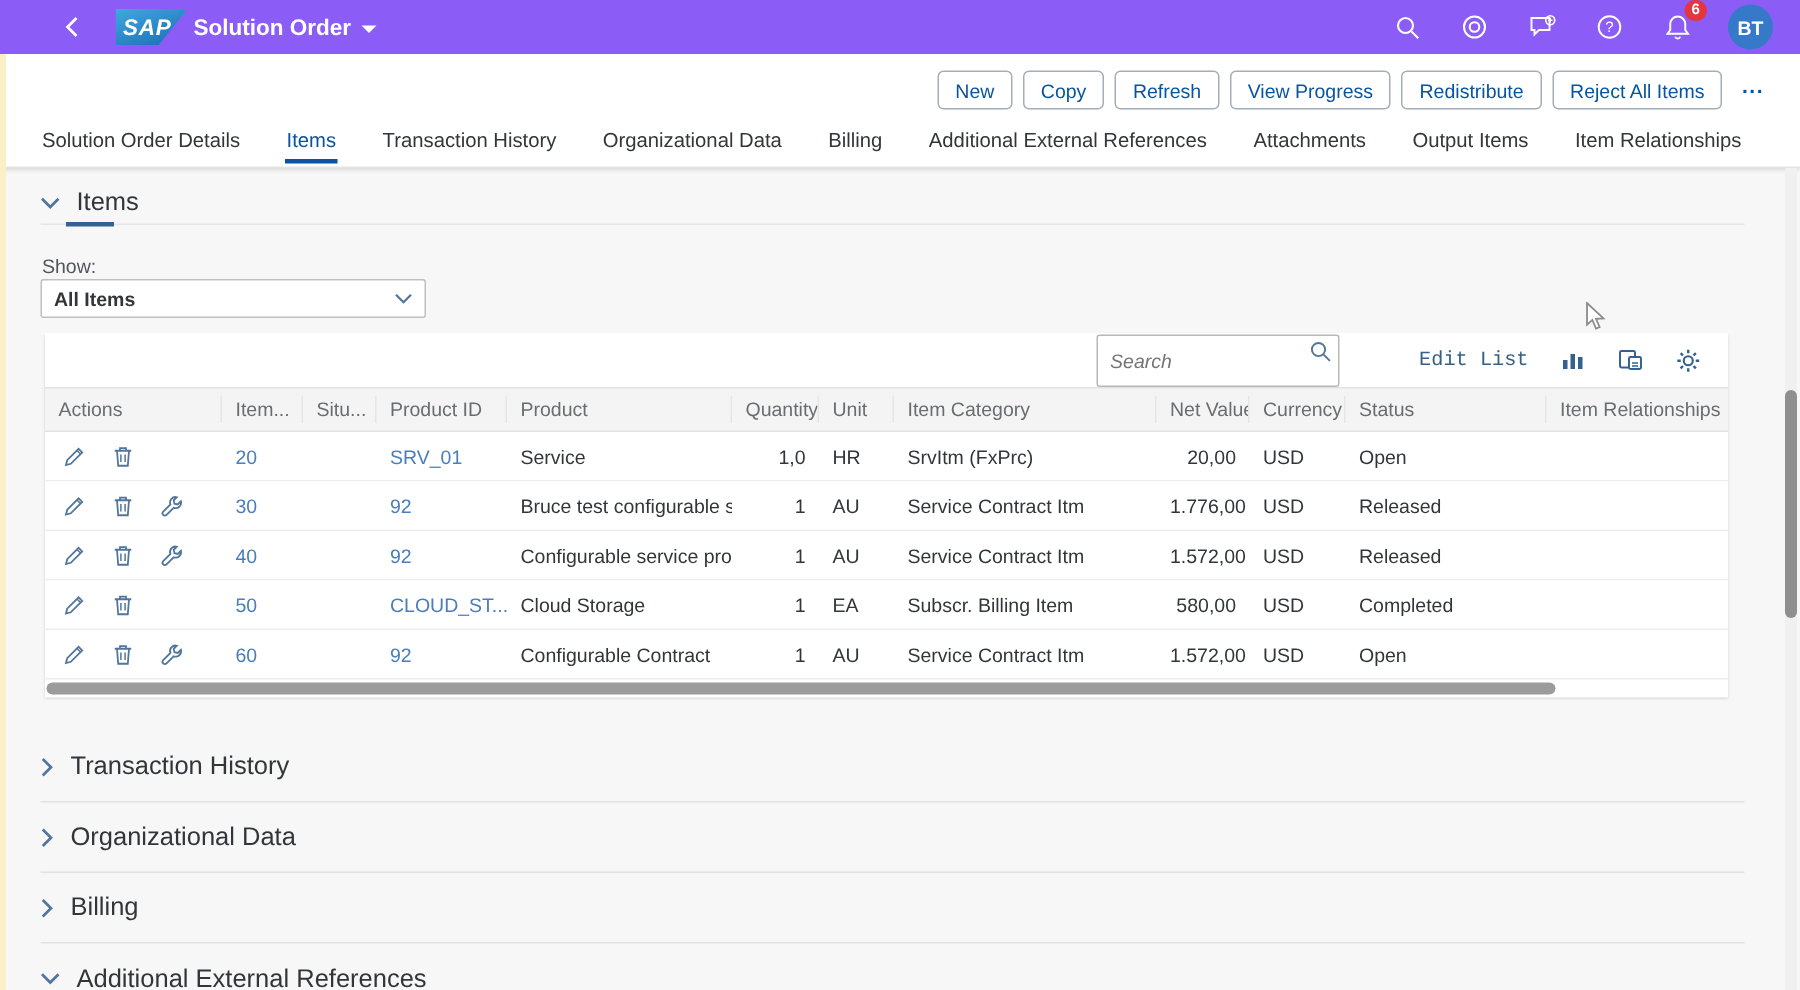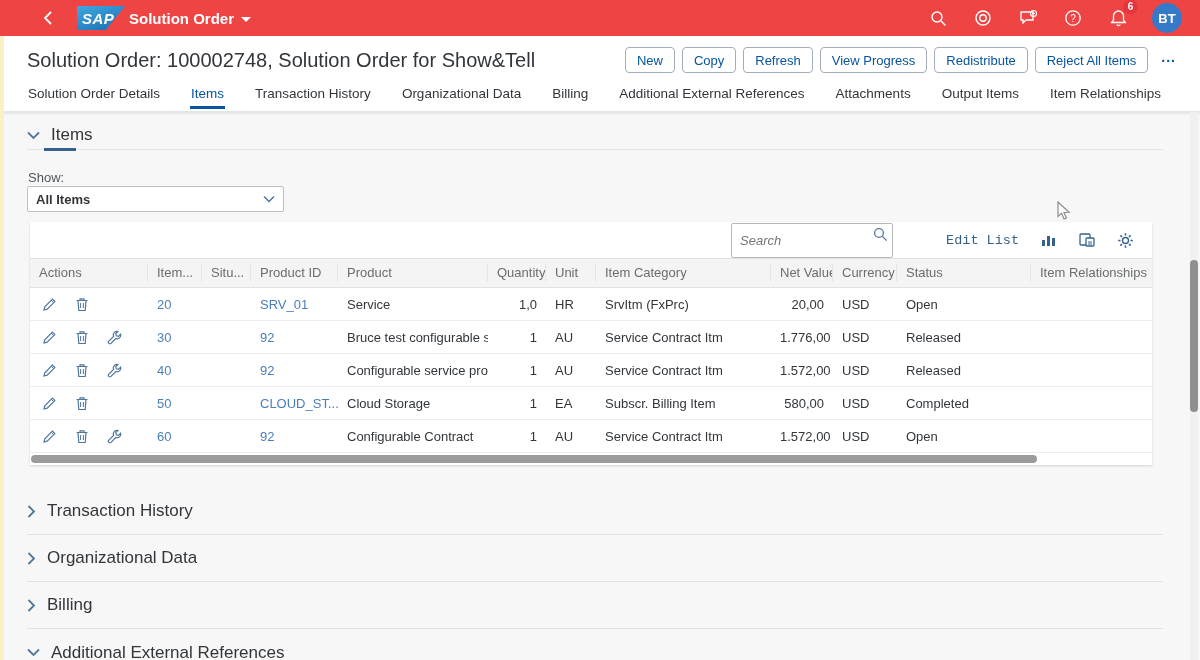--- a/index.html
+++ b/index.html
@@ -1,20 +1,20 @@
 <!DOCTYPE html>
 <html><head>
 <meta charset="utf-8">
 <style>
   * { box-sizing: border-box; margin: 0; padding: 0; }
   html,body { width:1200px; height:660px; overflow:hidden; }
   body { font-family:"Liberation Sans", sans-serif; background:#f7f7f7; position:relative; color:#32363a; }
 
   
-  .shell { position:absolute; top:0; left:0; right:0; height:36px; background:#ef4444; display:flex; align-items:center; z-index:30; }
+  .shell { position:absolute; top:0; left:0; right:0; height:36px; background:#8b5cf6; display:flex; align-items:center; z-index:30; }
   .shell-back { color:#fff; font-size:20px; line-height:1; margin-left:42px; cursor:pointer; background:none; border:none; display:flex; align-items:center; }
   .sap-logo { width:48px; height:24px; margin-left:24px; background:linear-gradient(160deg,#3fa9e0 0%,#1a6cb2 100%); clip-path:polygon(0 0,100% 0,60% 100%,0 100%); display:flex; align-items:center; padding-left:5px; }
   .sap-logo span { color:#fff; font-weight:bold; font-style:italic; font-size:15px; letter-spacing:.5px; }
   .shell-title { color:#fff; font-size:15px; font-weight:700; margin-left:4px; display:flex; align-items:center; gap:7px; cursor:pointer; }
   .shell-title .caret { width:0; height:0; border-left:5px solid transparent; border-right:5px solid transparent; border-top:5px solid #fff; margin-top:2px; }
   .shell-right { margin-left:auto; display:flex; align-items:center; gap:23px; margin-right:18px; }
   .shell-icon { position:relative; display:flex; align-items:center; justify-content:center; width:22px; height:22px; cursor:pointer; color:#fff; background:none; border:none; }
   .badge { position:absolute; top:-7px; right:-9px; background:#e5353e; color:#fff; font-size:10px; line-height:14px; min-width:15px; padding:0 3px; border-radius:8px; text-align:center; font-weight:bold; }
   .avatar { width:30px; height:30px; border-radius:50%; background:#3579c8; color:#fff; font-size:13px; font-weight:bold; display:flex; align-items:center; justify-content:center; cursor:pointer; border:none; }
 
@@ -131,21 +131,20 @@
           <path d="M6.8 15.5 a1.8 1.8 0 0 0 3.4 0" fill="none" stroke="#fff" stroke-width="1.2"></path>
         </svg>
       <span class="badge">6</span>
     </button>
     <button class="avatar">BT</button>
   </div>
 </div>
 
 <div class="page-header">
   <div class="title-row">
-    <h1 class="page-title">Solution Order: 100002748, Solution Order for Show&amp;Tell</h1>
     <div class="hdr-actions">
 
       <button class="hdr-btn">New</button>
         <button class="hdr-btn">Copy</button>
         <button class="hdr-btn">Refresh</button>
         <button class="hdr-btn">View Progress</button>
         <button class="hdr-btn">Redistribute</button>
         <button class="hdr-btn">Reject All Items</button>
         <button class="overflow-btn">...</button>
     </div>

